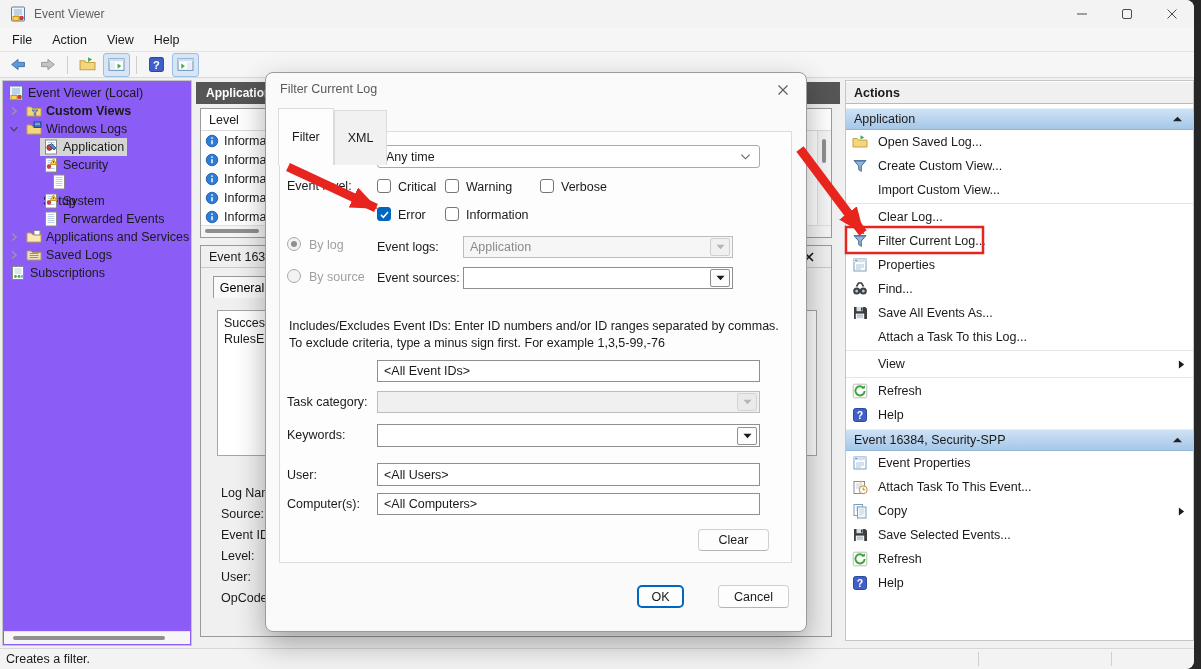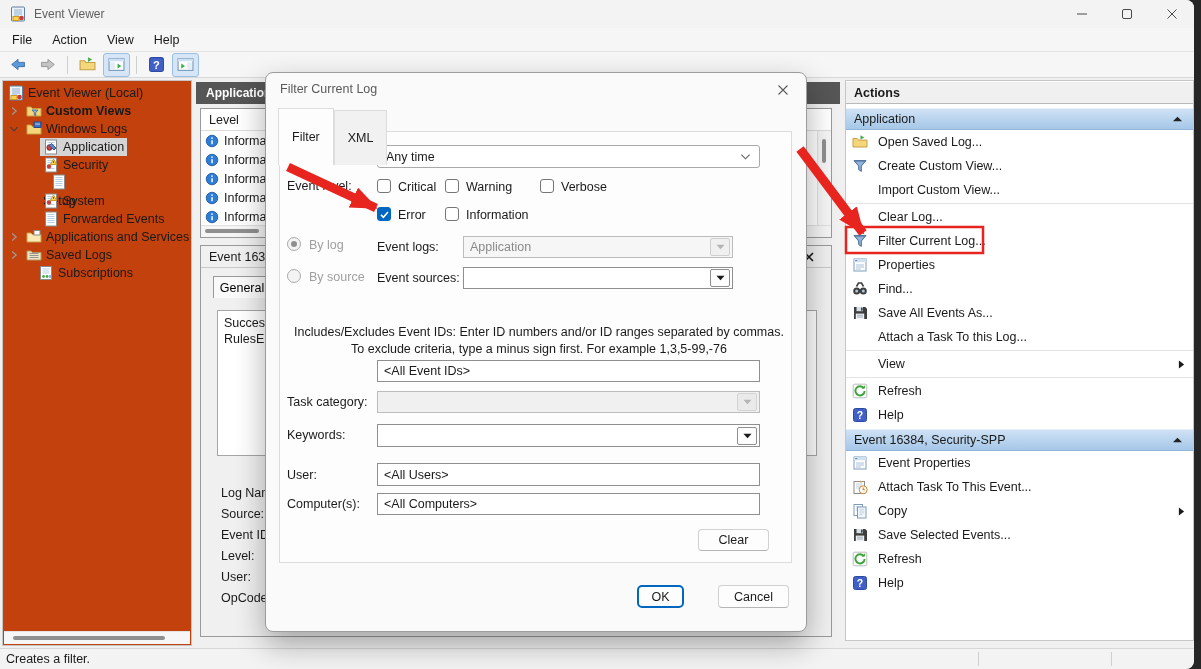--- a/index.html
+++ b/index.html
@@ -21,21 +21,21 @@
   
   .menubar{position:absolute;left:0;top:28px;width:100%;height:24px;background:#f6f6f6;border-bottom:1px solid #e3e3e3;display:flex;align-items:center;padding-left:2px;box-sizing:border-box;}
   .menu-item{font-size:12.5px;color:#1a1a1a;padding:3px 10px;}
   .toolbar{position:absolute;left:0;top:52px;width:100%;height:26px;background:#f6f6f6;border-bottom:1px solid #d9d9d9;display:flex;align-items:center;padding-left:5px;box-sizing:border-box;gap:2px;}
   .tbtn{width:25px;height:22px;display:flex;align-items:center;justify-content:center;border:1px solid transparent;border-radius:3px;}
   .tbtn .icn svg{width:17px;height:17px;}
   .tbtn.active{background:#d6e6f7;border-color:#9bbfe3;}
   .tsep{width:1px;height:18px;background:#cfcfcf;margin:0 4px;}
 
   
-  .tree-pane{position:absolute;left:2px;top:80px;width:190px;height:566px;background:#c2410c;border:1px solid #c6c6c6;box-sizing:border-box;overflow:hidden;}
+  .tree-pane{position:absolute;left:2px;top:80px;width:190px;height:566px;background:#8b5cf6;border:1px solid #c6c6c6;box-sizing:border-box;overflow:hidden;}
   .tree-row{position:absolute;left:0;height:18px;width:100%;}
   .tree-exp{position:absolute;top:4px;width:10px;height:10px;}
   .tree-exp svg{width:10px;height:10px;display:block;}
   .tree-inner{position:absolute;top:0;height:18px;display:flex;align-items:center;gap:4px;padding:0 3px;white-space:nowrap;}
   .tree-inner.selected{background:#d5d5d5;}
   .tree-label{font-size:12.5px;color:#1a1a1a;}
   .tree-hscroll{position:absolute;left:1px;right:1px;bottom:1px;height:12px;background:#f6f6f6;border-top:1px solid #e3e3e3;}
   .tree-hscroll .thumb{position:absolute;left:9px;top:4px;width:152px;height:4px;background:#8f8f8f;border-radius:2px;}
 
   
@@ -346,21 +346,21 @@
               <span class="icn">
                 <svg viewBox="0 0 16 16">
                   <path d="M1 13V4h4l1.4 1.5H15V13z" fill="#efe3c1" stroke="#b09a5e"></path>
                   <path d="M3.5 6.5h9M3.5 8.5h9M3.5 10.5h9" stroke="#8a8a8a" stroke-width=".9"></path>
                 </svg>
               </span>
               <span class="tree-label">Saved Logs</span>
             </span>
           </div>
           <div class="tree-row" style="top: 183px;">
-            <span class="tree-inner" style="left: 32px;">
+            <span class="tree-inner" style="left: 4px;">
               <span class="icn">
                 <svg viewBox="0 0 16 16">
                   <rect x="2.5" y="1.5" width="11" height="13" fill="#fff" stroke="#8a8a8a"></rect>
                   <path d="M4.5 4h7M4.5 6h7M4.5 8h7" stroke="#b9cfe4" stroke-width="1"></path>
                   <circle cx="5.5" cy="11.5" r="1.4" fill="#49a94e"></circle>
                   <circle cx="9" cy="11.5" r="1.4" fill="#49a94e"></circle>
                   <circle cx="12" cy="11.5" r="1.4" fill="#6fb9e8"></circle>
                 </svg>
               </span>
               <span class="tree-label">Subscriptions</span>
@@ -701,21 +701,21 @@
       <span class="lbl" style="left:97px;top:139px;">Event sources:</span>
       <div class="combo-classic" style="left:183px;top:135px;width:270px;height:22px;">
         <span class="combo-text"></span>
         <span class="combo-btn">
             <svg viewBox="0 0 10 6">
               <path d="M0.5 0.5h9L5 5.5z" fill="#1a1a1a"></path>
             </svg>
           </span>
       </div>
 
-      <div class="help-text" style="left:9px;top:192px;width:500px;text-align:center;">Includes/Excludes Event IDs: Enter ID numbers and/or ID ranges separated by commas. To exclude criteria, type a minus sign first. For example 1,3,5-99,-76</div>
+      <div class="help-text" style="left:9px;top:186px;width:500px;">Includes/Excludes Event IDs: Enter ID numbers and/or ID ranges separated by commas. To exclude criteria, type a minus sign first. For example 1,3,5-99,-76</div>
 
       <div class="input" style="left:97px;top:228px;width:383px;height:22px;">
         <span>&lt;All Event IDs&gt;</span>
       </div>
 
       <span class="lbl" style="left:7px;top:263px;">Task category:</span>
       <div class="combo-classic flat-disabled" style="left:97px;top:259px;width:383px;height:22px;">
         <span class="combo-text"></span>
         <span class="combo-btn">
             <svg viewBox="0 0 10 6">

